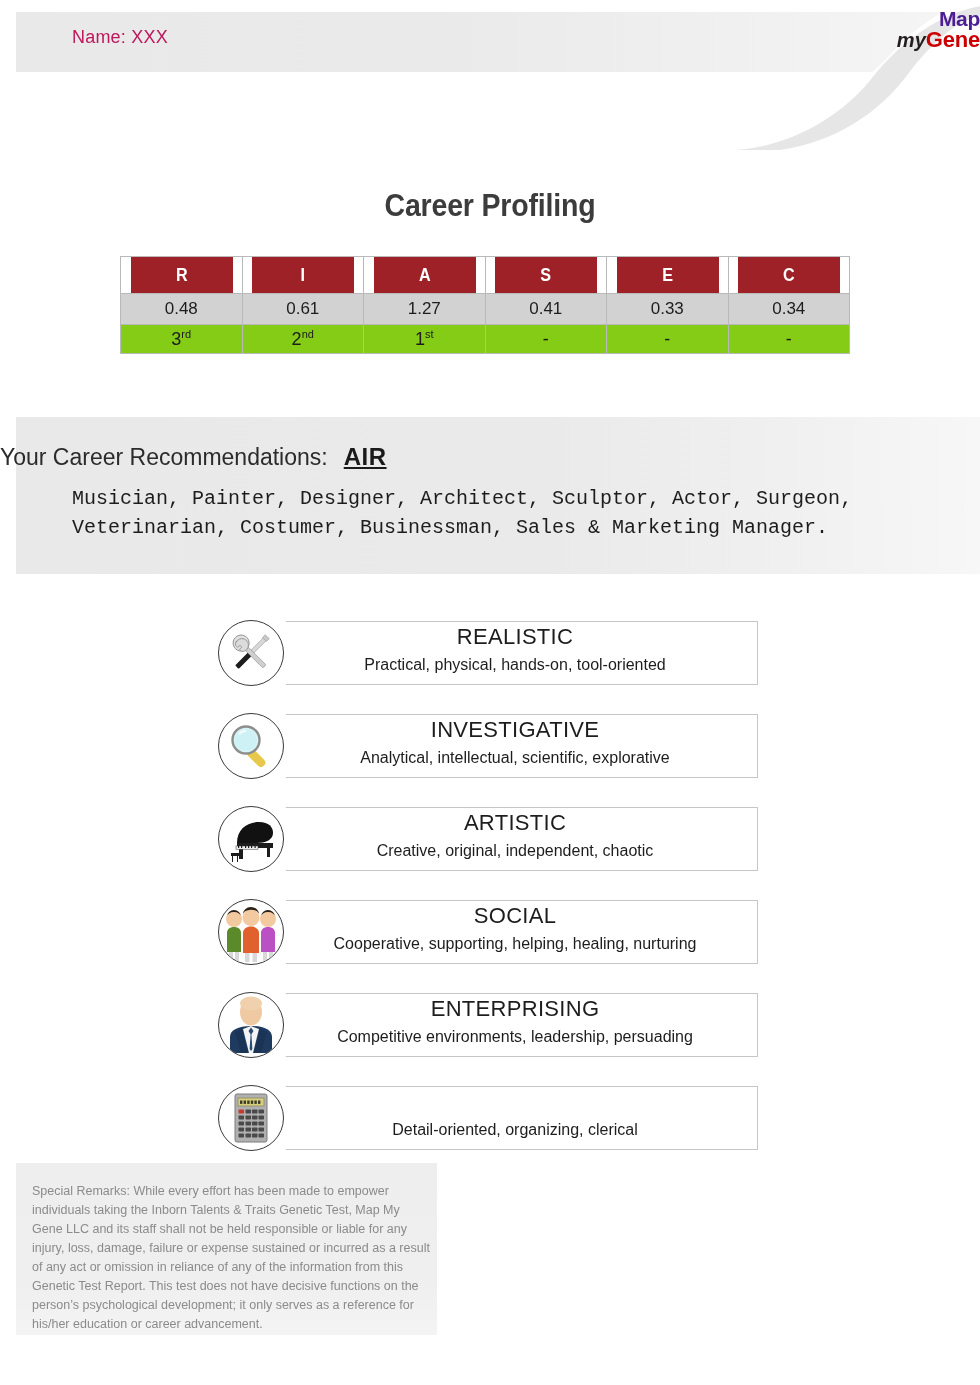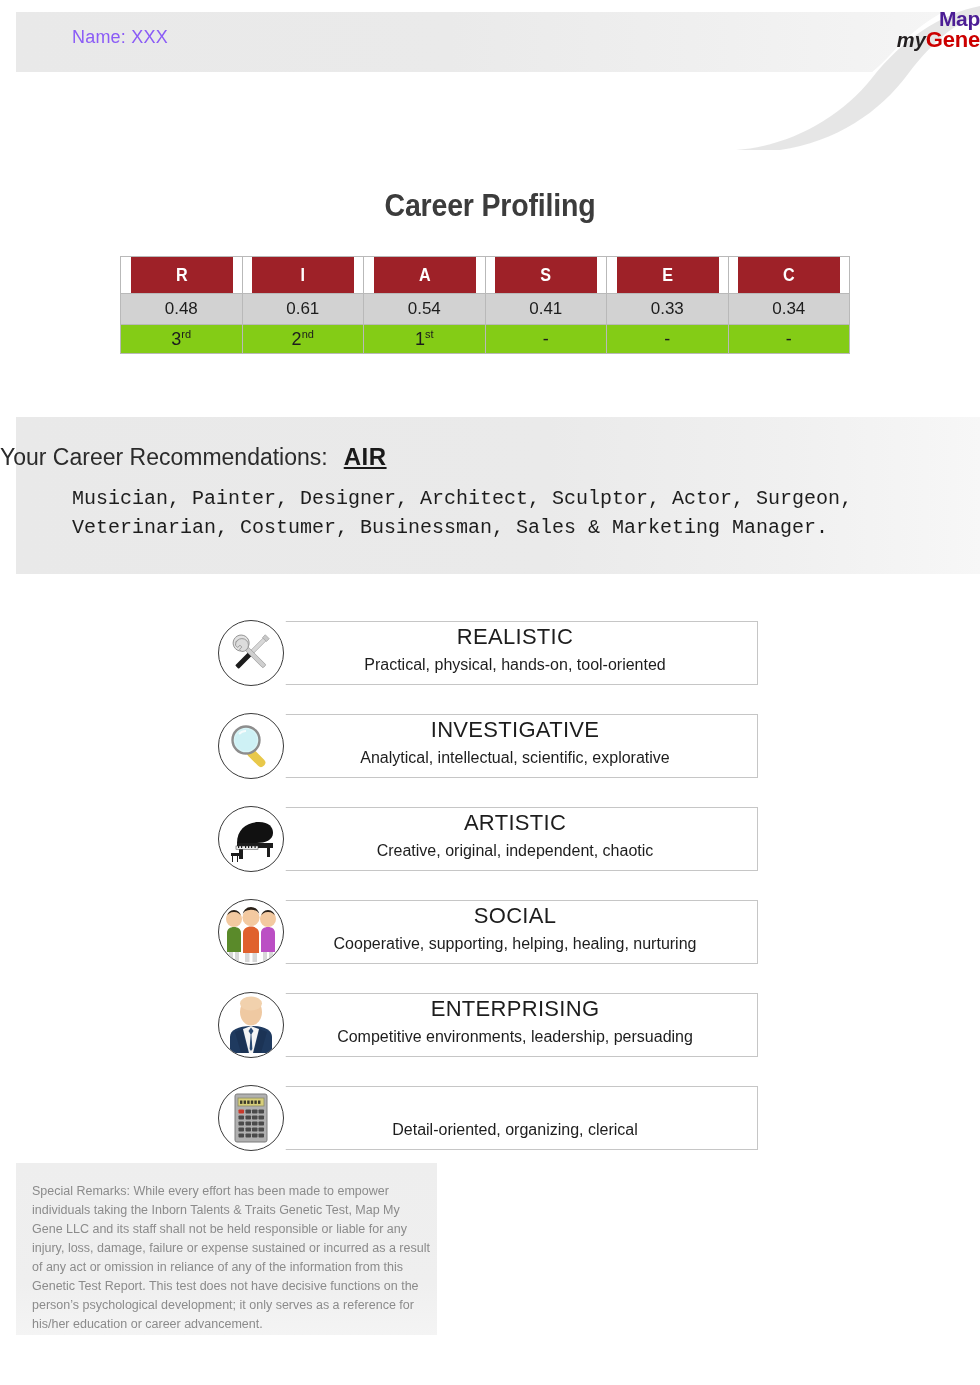--- a/index.html
+++ b/index.html
@@ -13,21 +13,21 @@
     -webkit-font-smoothing: antialiased;
   }
 
   
   .header-band {
     position: absolute; left: 16px; top: 12px; right: 0; height: 60px;
     background: linear-gradient(to right, #e9e9e9 0%, #eaeaea 45%, #efefef 70%, #f6f6f6 100%);
   }
   .header-name {
     position: absolute; left: 72px; top: 27px;
-    font-size: 18px; color: #8b5cf6; letter-spacing: .2px;
+    font-size: 18px; color: #be185d; letter-spacing: .2px;
     font-family: "Liberation Sans", sans-serif;
   }
   .header-swoosh { position: absolute; left: 640px; top: 0; width: 340px; height: 150px; }
   .logo {
     position: absolute; right: 0px; top: 8px;
     text-align: left; line-height: 1.0;
   }
   .logo-map {
     font-size: 21px; font-weight: bold; color: #4c1d95;
     font-family: "Liberation Sans", sans-serif; letter-spacing: -0.3px;
@@ -172,21 +172,21 @@
     <th>R</th>
     <th>I</th>
     <th>A</th>
     <th>S</th>
     <th>E</th>
     <th>C</th>
   </tr>
   <tr>
     <td class="val">0.48</td>
     <td class="val">0.61</td>
-    <td class="val">0.54</td>
+    <td class="val">1.27</td>
     <td class="val">0.41</td>
     <td class="val">0.33</td>
     <td class="val">0.34</td>
   </tr>
   <tr>
     <td class="rank"><span class="rank-num">3</span><span class="rank-sup">rd</span></td>
     <td class="rank"><span class="rank-num">2</span><span class="rank-sup">nd</span></td>
     <td class="rank"><span class="rank-num">1</span><span class="rank-sup">st</span></td>
     <td class="rank"><span class="rank-num">-</span><span class="rank-sup"></span></td>
     <td class="rank"><span class="rank-num">-</span><span class="rank-sup"></span></td>

